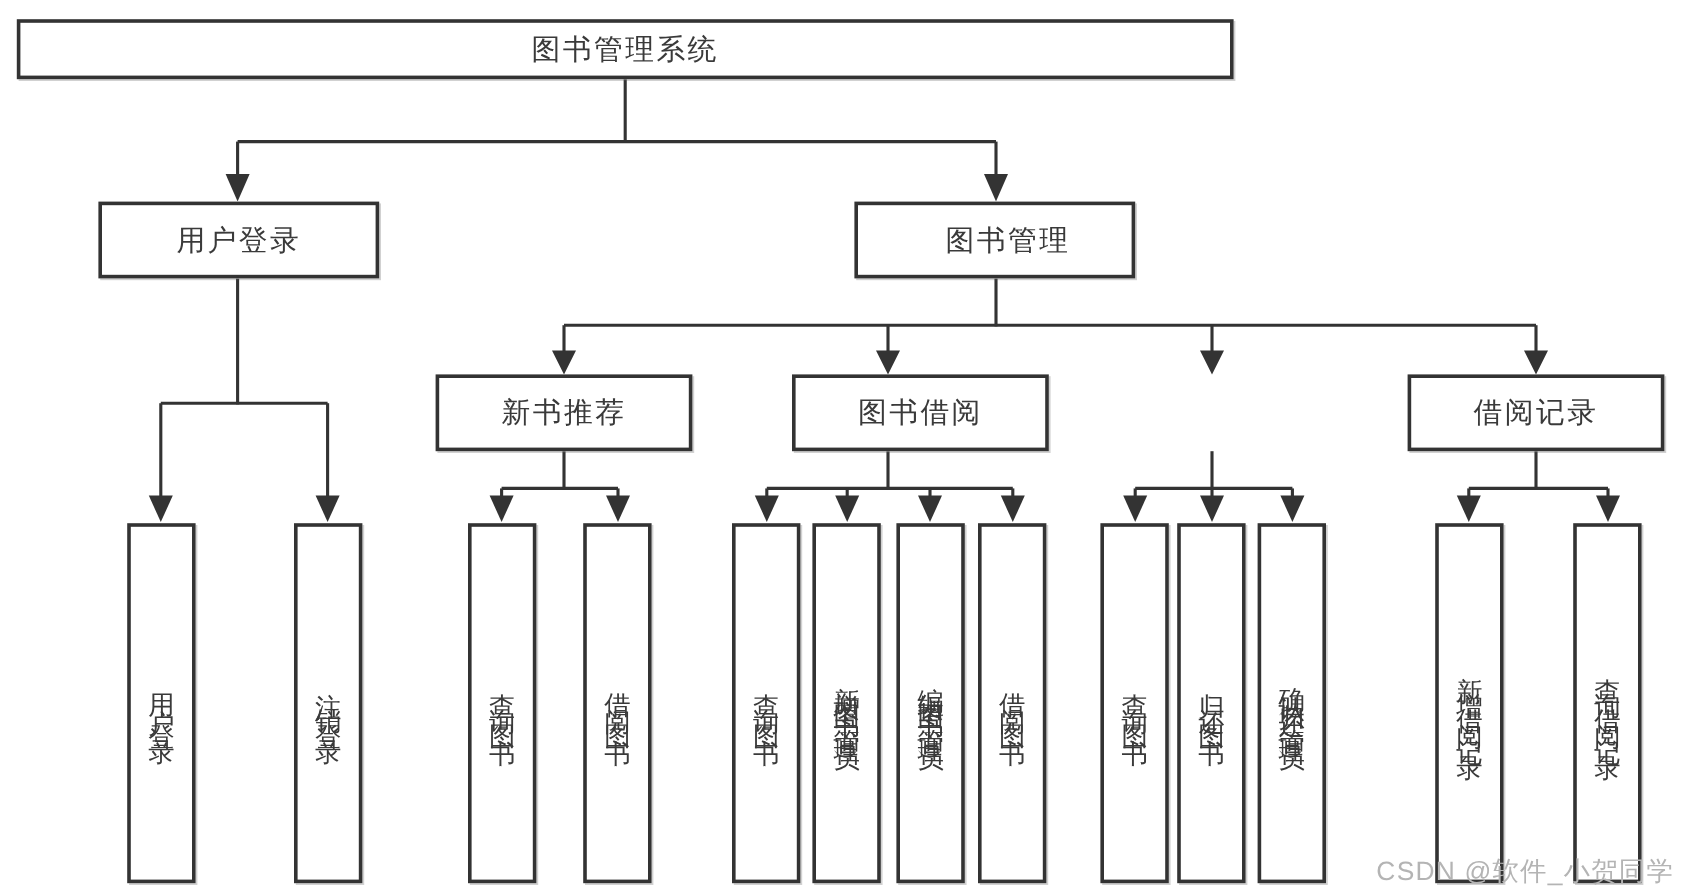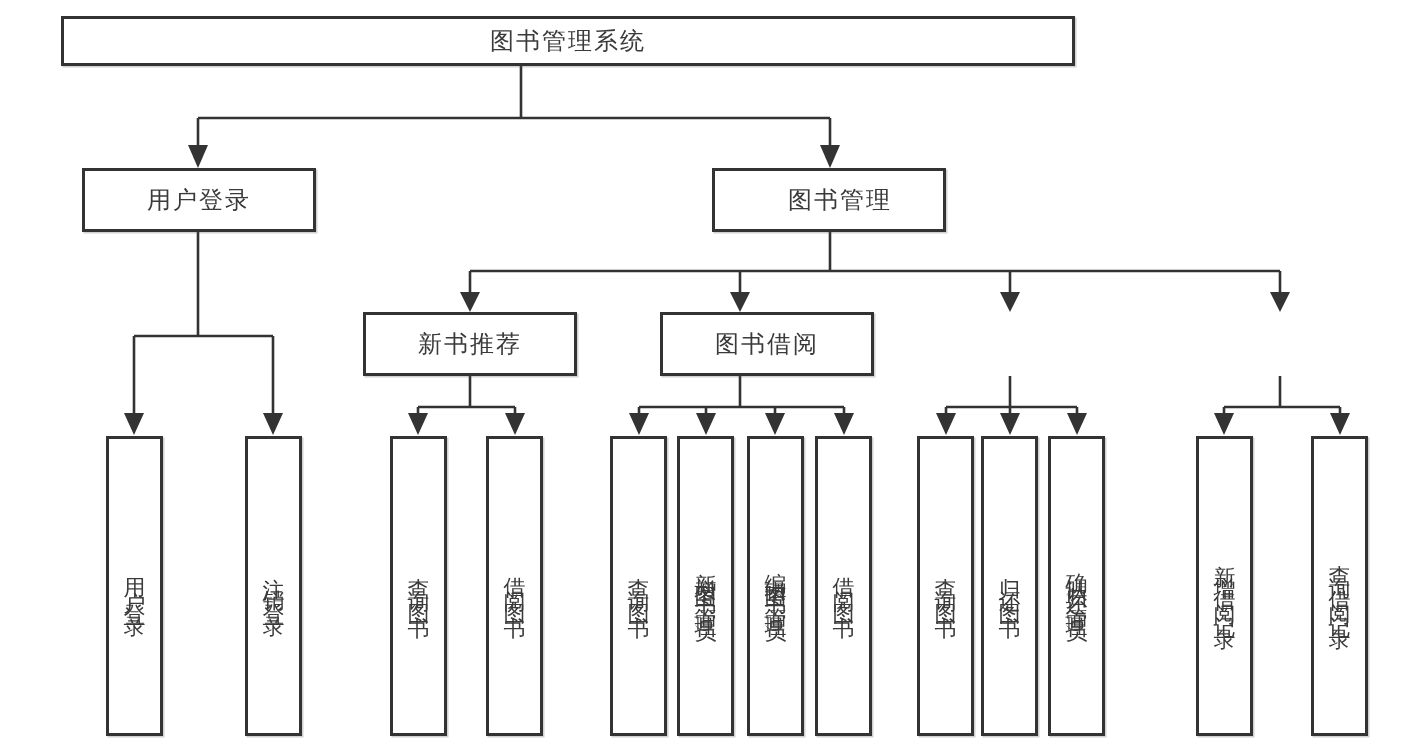--- a/index.html
+++ b/index.html
@@ -27,21 +27,21 @@
     border: 3px solid #333333;
     box-shadow: 1.5px 1.5px 0 rgba(90,90,90,0.28);
     display: flex;
     align-items: center;
     justify-content: center;
     font-size: 24px;
     color: #3a3a3a;
     letter-spacing: 2px;
     white-space: nowrap;
   }
-  .node.root  { left: 14px;  top: 16px;  width: 1014px; height: 50px; margin-left: 47px; }
+  .node.root  { left: 14px;  top: 16px;  width: 1014px; height: 50px; }
   .node.lv2a  { left: 82px;  top: 168px; width: 234px;  height: 64px; }
   .node.lv2b  { left: 712px; top: 168px; width: 234px;  height: 64px; padding-left: 22px; }
   .node.lv3   { top: 312px; width: 214px; height: 64px; }
 
   .leaf {
     position: absolute;
     box-sizing: border-box;
     top: 436px;
     width: 57px;
     height: 300px;
@@ -147,20 +147,21 @@
     </g>
   </svg>
 
   <div class="node root">图书管理系统</div>
 
   <div class="node lv2a">用户登录</div>
   <div class="node lv2b">图书管理</div>
 
   <div class="node lv3" style="left:363px">新书推荐</div>
   <div class="node lv3" style="left:660px">图书借阅</div>
+  <div class="node lv3" style="left:1173px">借阅记录</div>
 
   <div class="leaf" style="left:106px">
     <span class="vtext">用户登录</span>
   </div>
   <div class="leaf" style="left:245px">
     <span class="vtext">注销登录</span>
   </div>
 
   <div class="leaf" style="left:390px">
     <span class="vtext">查询图书</span>
@@ -192,14 +193,15 @@
     <span class="vtext">确认归还（管理员）</span>
   </div>
 
   <div class="leaf" style="left:1196px">
     <span class="vtext">新增借阅记录</span>
   </div>
   <div class="leaf" style="left:1311px">
     <span class="vtext">查询借阅记录</span>
   </div>
 
+  <div class="watermark">CSDN @软件_小贺同学</div>
 
 </div>
 
 </body></html>

